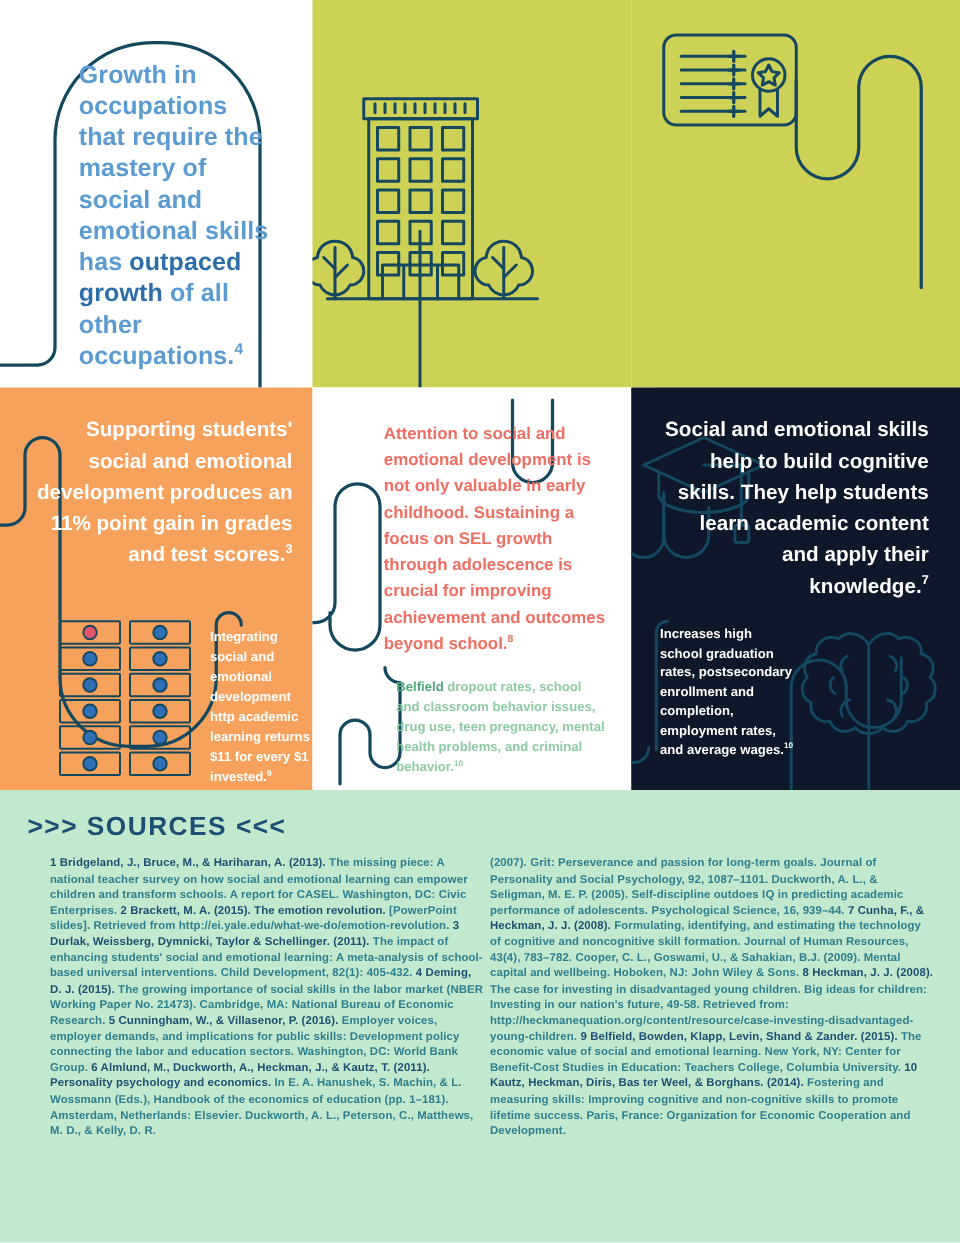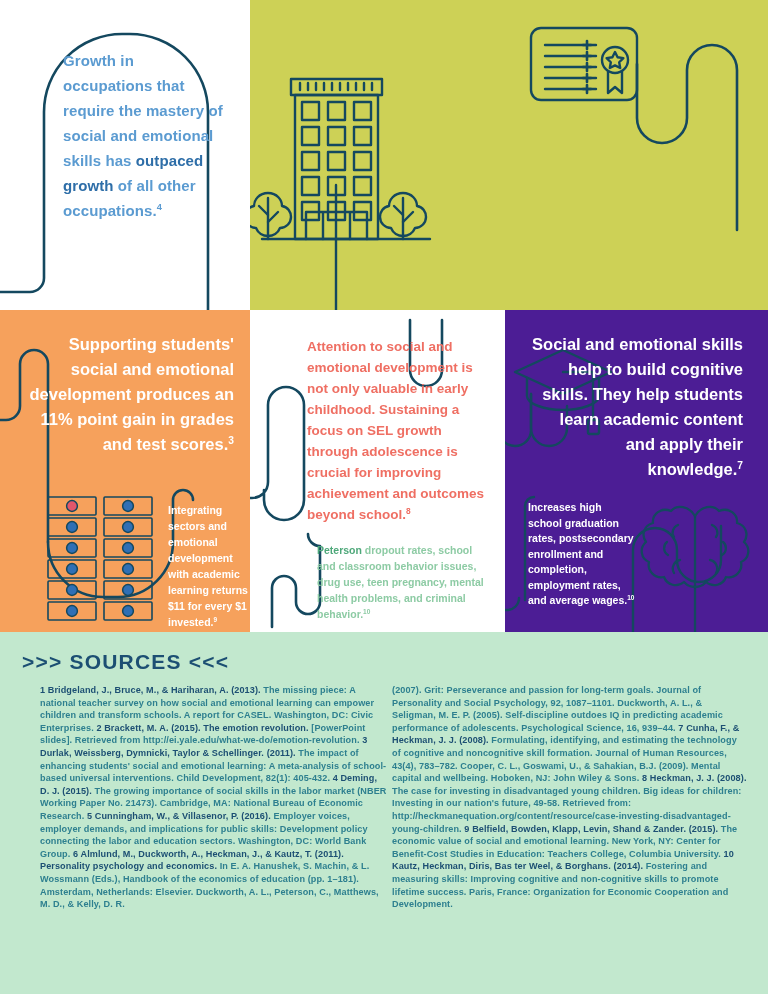--- a/index.html
+++ b/index.html
@@ -15,30 +15,30 @@
   
   .row1{position:absolute;left:0;top:0;width:768px;height:310px;}
   .p-tl{position:absolute;left:0;top:0;width:250px;height:310px;background:#ffffff;}
   .p-tm{position:absolute;left:250px;top:0;width:255px;height:310px;background:#cdd156;}
   .p-tr{position:absolute;left:505px;top:0;width:263px;height:310px;background:#cdd156;}
 
   
   .row2{position:absolute;left:0;top:310px;width:768px;height:322px;}
   .p-ml{position:absolute;left:0;top:0;width:250px;height:322px;background:#f6a15c;}
   .p-mm{position:absolute;left:250px;top:0;width:255px;height:322px;background:#ffffff;padding-left:20px;}
-  .p-mr{position:absolute;left:505px;top:0;width:263px;height:322px;background:#4c1d95;}
+  .p-mr{position:absolute;left:505px;top:0;width:263px;height:322px;background:#0f172a;}
 
   
   .sources{position:absolute;left:0;top:632px;width:768px;height:363px;background:#c2e8ce;}
 
   
   .tb{position:absolute;}
   .txt-tl{
     left:63px;top:48px;width:160px;
-    color:#5b9bd1;font-size:15px;line-height:25px;font-weight:600;
+    color:#5b9bd1;font-size:20px;line-height:25px;font-weight:600;
     letter-spacing:.1px;
   }
   .txt-tl b{color:#2e6ea8;font-weight:800;}
 
   .txt-tm{
     left:408px;top:68px;width:104px;
     color:#ffffff;font-size:14.5px;line-height:25px;font-weight:600;
   }
   .bignum{display:block;font-size:28px;line-height:34px;font-weight:800;letter-spacing:.4px;margin-bottom:4px;}
 
@@ -243,21 +243,21 @@
             <circle cx="128" cy="280" r="5.4" fill="#2f6fb5" stroke="#14485f" stroke-width="1.5"></circle>
             <circle cx="72" cy="301" r="5.4" fill="#2f6fb5" stroke="#14485f" stroke-width="1.5"></circle>
             <circle cx="128" cy="301" r="5.4" fill="#2f6fb5" stroke="#14485f" stroke-width="1.5"></circle>
           </g>
         </g>
       </svg>
       <div class="tb txt-ml">
         <span>Supporting students' social and emotional development produces an </span><b>11% point gain</b><span> in grades and test scores.</span><sup>3</sup>
       </div>
       <div class="tb txt-ml-small">
-        <span>Integrating sectors and emotional development with academic learning </span><b>returns $11 for every $1 invested.</b><sup>9</sup>
+        <span>Integrating social and emotional development http academic learning </span><b>returns $11 for every $1 invested.</b><sup>9</sup>
       </div>
     </div>
 
     <div class="p-mm">
       <svg class="lineart" width="255" height="322" viewBox="0 0 255 322">
         <g fill="none" stroke="#14485f" stroke-width="2.6" stroke-linecap="round" stroke-linejoin="round">
 
           <line x1="-14" y1="0" x2="-14" y2="10"></line>
 
           <path d="M-8 188 H 2 A 16 16 0 0 0 18 172 V 95 A 18 18 0 0 1 36 77 A 18 18 0 0 1 54 95 V 190 A 20 20 0 0 1 34 210 A 20 20 0 0 1 14 190 V 180"></path>
@@ -266,21 +266,21 @@
 
           <line x1="-35" y1="-20" x2="-35" y2="2"></line>
 
           <path d="M160 10 V 60 A 16 16 0 0 0 176 76 A 16 16 0 0 0 192 60 V 10"></path>
         </g>
       </svg>
       <div class="tb txt-mm">
         <span>Attention to social and emotional development is not only valuable in early childhood. Sustaining a focus on SEL growth through adolescence is crucial for improving achievement and outcomes beyond school.</span><sup>8</sup>
       </div>
       <div class="tb txt-mm-small">
-        <b>Peterson</b><span> dropout rates, school and classroom behavior issues, drug use, teen pregnancy, mental health problems, and criminal behavior.</span><sup>10</sup>
+        <b>Belfield</b><span> dropout rates, school and classroom behavior issues, drug use, teen pregnancy, mental health problems, and criminal behavior.</span><sup>10</sup>
       </div>
     </div>
 
     <div class="p-mr">
       <svg class="lineart" width="263" height="322" viewBox="0 0 263 322">
         <g fill="none" stroke="#14485f" stroke-width="2.4" stroke-linecap="round" stroke-linejoin="round">
 
           <path d="M10 62 L58 40 L106 62 L58 84 Z"></path>
           <path d="M22 68 V 86 C22 94 40 100 58 100 C76 100 94 94 94 86 V 68"></path>
           <path d="M58 62 H 88 V 110"></path>

